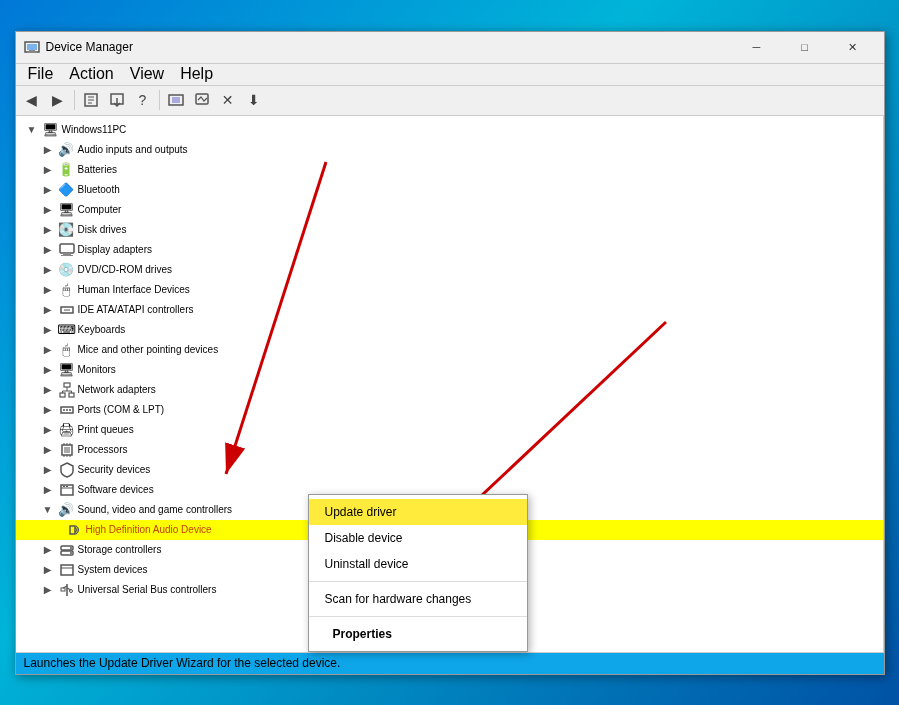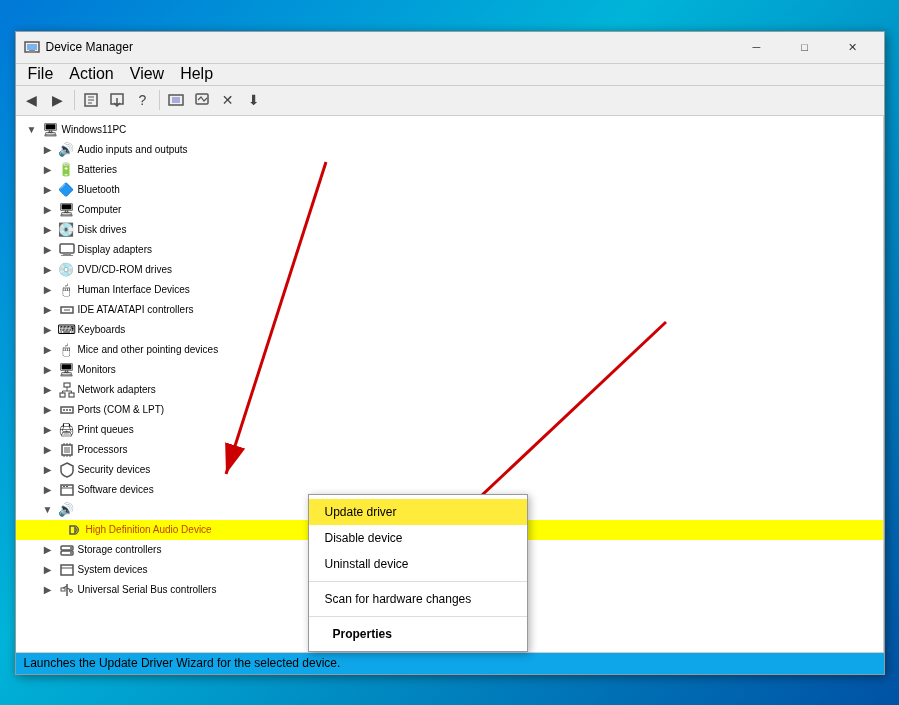--- a/index.html
+++ b/index.html
@@ -474,20 +474,21 @@
               <rect x="7" y="4" width="2" height="1" fill="#555"></rect>
             </svg>
         </span>
         <span class="item-label">Software devices</span>
       </div>
 
       <div class="tree-item">
         <div style="width:24px"></div>
         <span class="expand-btn">▼</span>
         <span class="item-icon">🔊</span>
+        <span class="item-label">Sound, video and game controllers</span>
       </div>
 
       <div class="tree-item selected">
         <div style="width:40px"></div>
         <span class="expand-btn" style="width:8px"></span>
         <span class="item-icon">
           <svg width="16" height="16" viewBox="0 0 16 16">
               <rect x="3" y="4" width="5" height="8" fill="none" stroke="#555" stroke-width="1.5"></rect>
               <path d="M8 6 Q12 8 8 10" fill="none" stroke="#555" stroke-width="1.2"></path>
               <path d="M9 4 Q14 8 9 12" fill="none" stroke="#555" stroke-width="1.2"></path>

